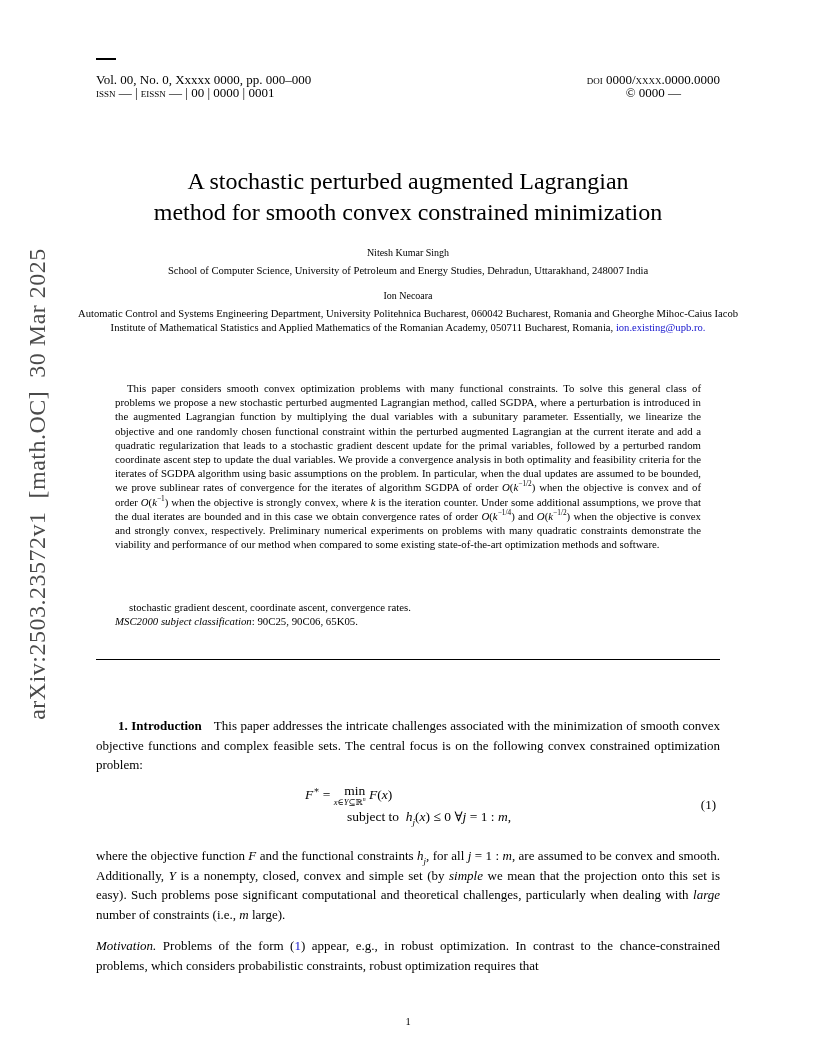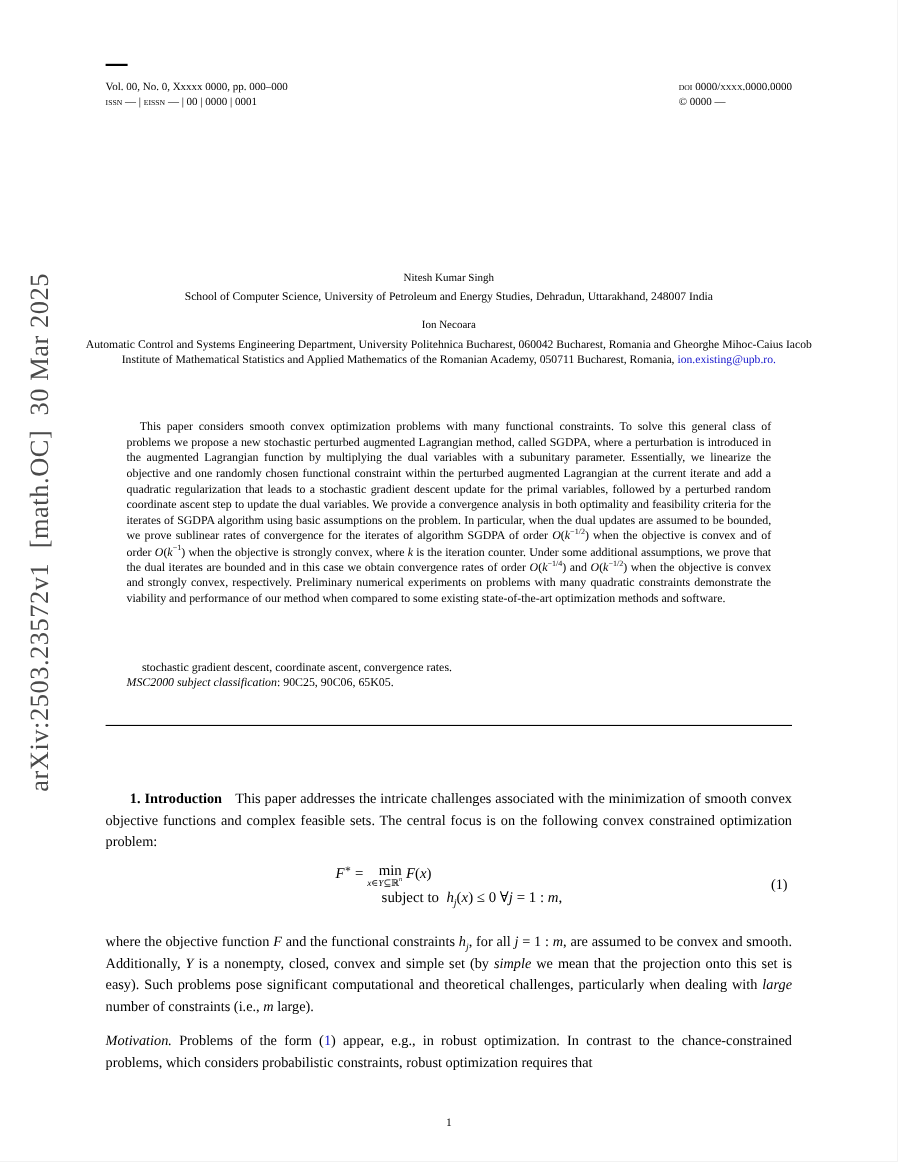--- a/index.html
+++ b/index.html
@@ -12,25 +12,25 @@
 
   
   .arxiv-stamp {
     position:absolute; top:484px; left:37px;
     transform:translate(-50%,-50%) rotate(-90deg);
     white-space:pre; font-size:24px; letter-spacing:0.5px;
     color:var(--stamp,#4a4a4a);
   }
 
   
-  .masthead { position:absolute; top:58px; left:96px; right:96px; font-size:10px; }
+  .masthead { position:absolute; top:58px; left:96px; right:96px; font-size:13px; }
   .mast-rule { width:20px; border-top:2.4px solid #000; margin-bottom:13px; }
   .mast-row { display:flex; justify-content:space-between; }
   .mast-line { line-height:13px; }
-  .mast-right { text-align:left; }
+  .mast-right { text-align:center; }
   .sc { font-variant:small-caps; }
 
   .title {
     position:absolute; top:166px; left:48px; right:48px;
     text-align:center; font-size:24px; font-weight:normal; line-height:31px;
   }
 
   .authors { position:absolute; top:244px; left:60px; right:60px; text-align:center; }
   .author-name { font-size:10px; line-height:17px; margin-bottom:3px; }
   .author-affil { font-size:10.6px; line-height:13.4px; }
@@ -87,20 +87,21 @@
         <div class="mast-line">Vol. 00, No. 0, Xxxxx 0000, pp. 000–000</div>
         <div class="mast-line sc">issn — | eissn — | 00 | 0000 | 0001</div>
       </div>
       <div class="mast-right">
         <div class="mast-line sc">doi 0000/xxxx.0000.0000</div>
         <div class="mast-line">© 0000 —</div>
       </div>
     </div>
   </header>
 
+  <h1 class="title">A stochastic perturbed augmented Lagrangian<br>method for smooth convex constrained minimization</h1>
 
   <section class="authors">
     <div class="author-name">Nitesh Kumar Singh</div>
     <div class="author-affil">School of Computer Science, University of Petroleum and Energy Studies, Dehradun, Uttarakhand, 248007 India</div>
 
     <div class="author-name n2">Ion Necoara</div>
     <div class="author-affil affil2"><span>Automatic Control and Systems Engineering Department, University Politehnica Bucharest, 060042 Bucharest, Romania and Gheorghe Mihoc-Caius Iacob Institute of Mathematical Statistics and Applied Mathematics of the Romanian Academy, 050711 Bucharest, Romania,</span> <a class="link">ion.existing@upb.ro.</a></div>
   </section>
 
   <section class="abstract">

